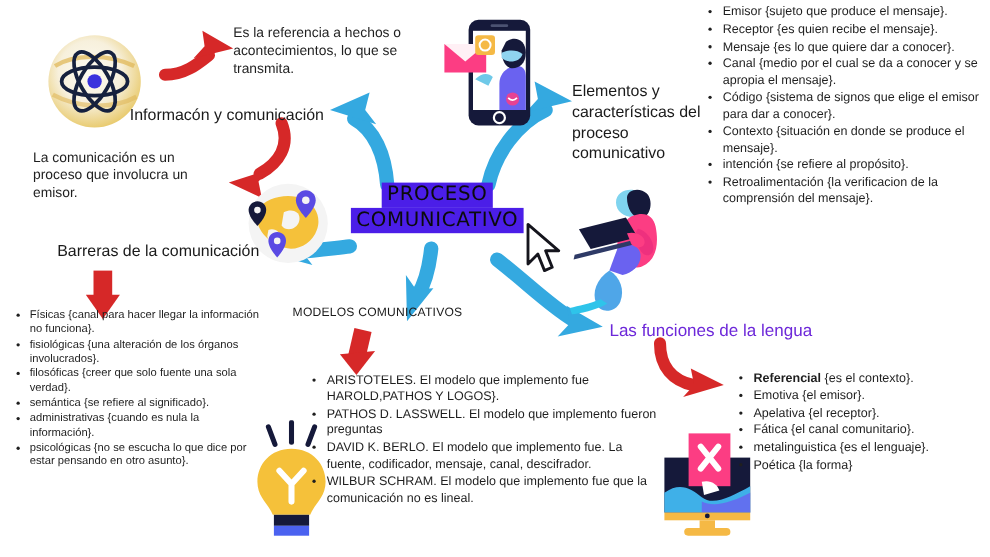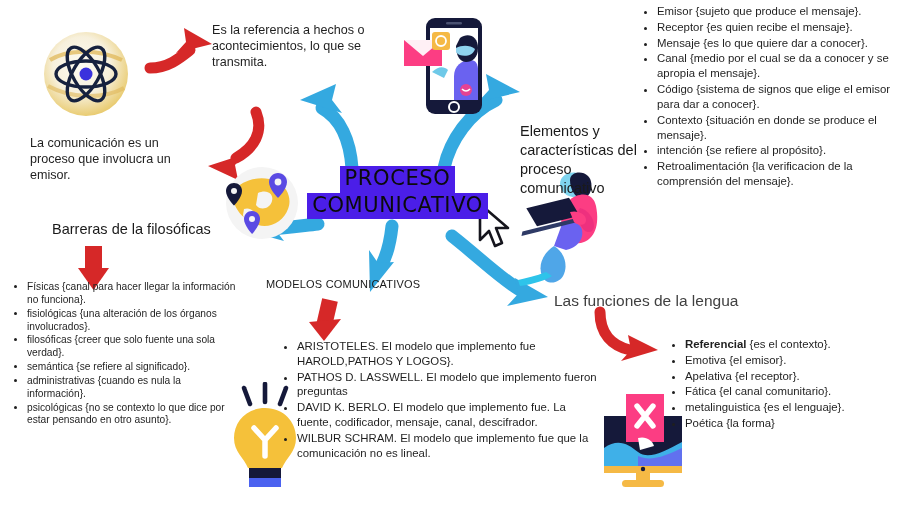--- a/index.html
+++ b/index.html
@@ -18,21 +18,21 @@
   ul.bl li{font-size:11.4px;line-height:1.30;margin:0 0 1px 0;color:#1f1f1f;}
   ul.bl.tiny li{font-size:10.2px;line-height:1.26;}
   .heading{font-size:14.5px;line-height:1.3;color:#1a1a1a;}
   .small-caps{font-size:11px;letter-spacing:.2px;color:#1a1a1a;}
 
   
   #center-node{
     left:305px;top:166px;width:185px;
     text-align:center;
     font-family:"DejaVu Sans",sans-serif;
-    font-size:21px;
+    font-size:18px;
     color:#0d0d0d;
     line-height:1.12;
     z-index:40;
   }
   #center-node span{
     background:#4b1ee8;
     display:inline-block;
     padding:1px 5px 2px 5px;
     color:#0b0b0b;
     letter-spacing:.6px;
@@ -188,40 +188,41 @@
     <rect x="42" y="87" width="14" height="9" fill="#f5b945"></rect>
     <rect x="28" y="94" width="42" height="7" rx="3.5" fill="#f5b945"></rect>
     <circle cx="49" cy="83" r="2.2" fill="#15193a"></circle>
     <rect x="32" y="8" width="38" height="48" fill="#fc3d83"></rect>
     <path d="M43,20 L59,40 M59,20 L43,40" stroke="#ffffff" stroke-width="5.4" stroke-linecap="round"></path>
     <path d="M44,52 C52,50 58,54 60,60 L46,64 Z" fill="#ffffff"></path>
   </svg>
 
   <div class="abs txt" style="left:212px;top:22px;width:180px;">Es la referencia a hechos o acontecimientos, lo que se transmita.</div>
 
+  <div class="abs heading" style="left:118px;top:96px;width:190px;">Informacón y comunicación</div>
 
   <div class="abs txt" style="left:30px;top:135px;width:165px;">La comunicación es un proceso que involucra un emisor.</div>
 
-  <div class="abs heading" style="left:52px;top:220px;width:210px;">Barreras de la filosóficas</div>
+  <div class="abs heading" style="left:52px;top:220px;width:210px;">Barreras de la comunicación</div>
 
   <ul class="abs bl tiny" style="left:14px;top:281px;width:210px;">
     <li>Físicas {canal para hacer llegar la información no funciona}.</li>
     <li>fisiológicas {una alteración de los órganos involucrados}.</li>
     <li>filosóficas {creer que solo fuente una sola verdad}.</li>
     <li>semántica {se refiere al significado}.</li>
     <li>administrativas {cuando es nula la información}.</li>
-    <li>psicológicas {no se contexto lo que dice por estar pensando en otro asunto}.</li>
+    <li>psicológicas {no se escucha lo que dice por estar pensando en otro asunto}.</li>
   </ul>
 
   <div id="center-node" class="abs">
     <span>PROCESO</span><br>
     <span>COMUNICATIVO</span>
   </div>
 
-  <div class="abs heading" style="left:520px;top:74px;width:120px;margin-top:48px;">Elementos y características del proceso comunicativo</div>
+  <div class="abs heading" style="left:520px;top:74px;width:120px;">Elementos y características del proceso comunicativo</div>
 
   <ul class="abs bl" style="left:644px;top:4px;width:252px;">
     <li>Emisor {sujeto que produce el mensaje}.</li>
     <li>Receptor {es quien recibe el mensaje}.</li>
     <li>Mensaje {es lo que quiere dar a conocer}.</li>
     <li>Canal {medio por el cual se da a conocer y se apropia el mensaje}.</li>
     <li>Código {sistema de signos que elige el emisor para dar a conocer}.</li>
     <li>Contexto {situación en donde se produce el mensaje}.</li>
     <li>intención {se refiere al propósito}.</li>
     <li>Retroalimentación {la verificacion de la comprensión del mensaje}.</li>
@@ -229,21 +230,21 @@
 
   <div class="abs small-caps" style="left:266px;top:278px;">MODELOS COMUNICATIVOS</div>
 
   <ul class="abs bl" style="left:284px;top:339px;width:305px;">
     <li>ARISTOTELES. El modelo que implemento fue HAROLD,PATHOS Y LOGOS}.</li>
     <li>PATHOS D. LASSWELL. El modelo que implemento fueron preguntas</li>
     <li>DAVID K. BERLO. El modelo que implemento fue. La fuente, codificador, mensaje, canal, descifrador.</li>
     <li>WILBUR SCHRAM. El modelo que implemento fue que la comunicación no es lineal.</li>
   </ul>
 
-  <div class="abs" style="left:554px;top:292px;font-size:15.5px;color:#404040;">Las funciones de la lengua</div>
+  <div class="abs" style="left:554px;top:292px;font-size:15.5px;color:#6d28d9;">Las funciones de la lengua</div>
 
   <ul class="abs bl" style="left:672px;top:337px;width:228px;">
     <li><b>Referencial</b><span> {es el contexto}.</span></li>
     <li>Emotiva {el emisor}.</li>
     <li>Apelativa {el receptor}.</li>
     <li>Fática {el canal comunitario}.</li>
     <li>metalinguistica {es el lenguaje}.</li>
     <li>Poética {la forma}</li>
   </ul>
 

